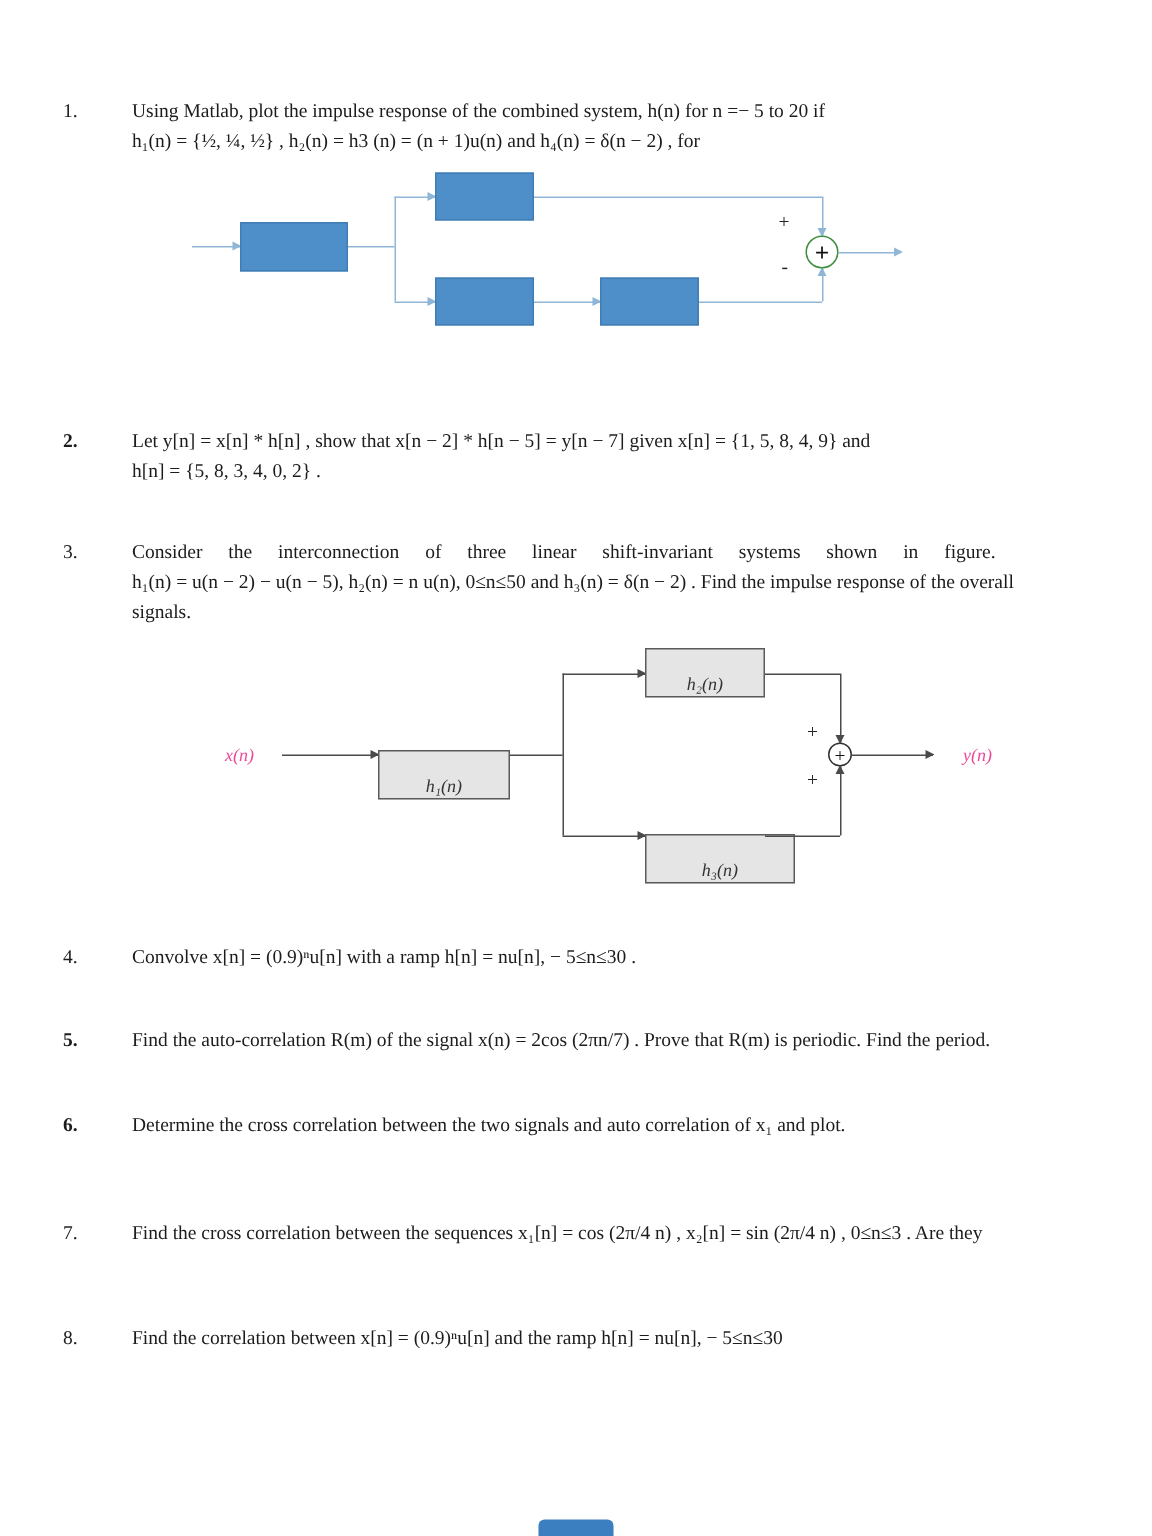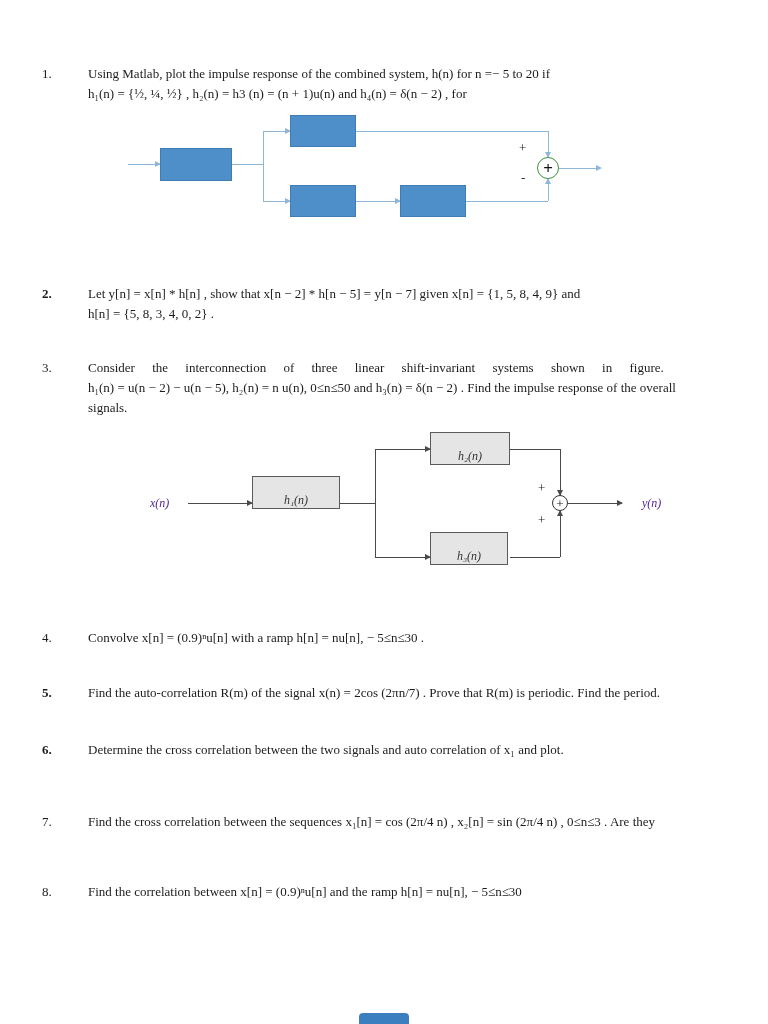--- a/index.html
+++ b/index.html
@@ -33,21 +33,21 @@
     position:absolute;left:417px;top:49px;width:22px;height:22px;border-radius:50%;
     border:1.5px solid #3f8f3f;background:#fff;display:flex;align-items:center;justify-content:center;
     font-size:17px;font-weight:bold;color:#111;box-sizing:border-box;line-height:1;
   }
   .sum2{
     position:absolute;left:402px;top:75px;width:16px;height:16px;border-radius:50%;
     border:1px solid #333;background:#fff;display:flex;align-items:center;justify-content:center;
     font-size:13px;color:#111;box-sizing:border-box;line-height:1;
   }
   .sgn{position:absolute;font-size:13px;color:#222;font-family:"Liberation Serif",serif;}
-  .mlabel{position:absolute;font-style:italic;font-size:12px;color:#4c1d95;}
+  .mlabel{position:absolute;font-style:italic;font-size:12px;color:#ec4899;}
   .page-pill{
     position:absolute;left:359px;top:1013px;width:50px;height:11px;
     background:#3b7fc0;border-radius:4px 4px 0 0;cursor:pointer;
   }
 </style>
 </head>
 <body>
 
 <div class="page">
 
@@ -114,36 +114,36 @@
       <div class="pline">signals.</div>
     </div>
   </div>
 
   <div class="diag" style="left:150px;top:420px;width:560px;height:175px;">
 
     <div class="mlabel" style="left:0px;top:76px;">x(n)</div>
     <div class="kline" style="left:38px;top:83px;width:64px;height:1px;"></div>
     <div class="arr arr-r-k" style="left:97px;top:80px;"></div>
 
-    <div class="wbox" style="left:102px;top:56px;width:88px;height:33px;">
+    <div class="wbox" style="left:102px;top:80px;width:88px;height:33px;">
       <span>h₁(n)</span>
     </div>
 
     <div class="kline" style="left:190px;top:83px;width:35px;height:1px;"></div>
     <div class="kline" style="left:225px;top:29px;width:1px;height:108px;"></div>
 
     <div class="kline" style="left:225px;top:29px;width:55px;height:1px;"></div>
     <div class="arr arr-r-k" style="left:275px;top:26px;"></div>
     <div class="wbox" style="left:280px;top:12px;width:80px;height:33px;">
       <span>h₂(n)</span>
     </div>
 
     <div class="kline" style="left:225px;top:137px;width:55px;height:1px;"></div>
     <div class="arr arr-r-k" style="left:275px;top:134px;"></div>
-    <div class="wbox" style="left:280px;top:112px;width:78px;height:33px;">
+    <div class="wbox" style="left:280px;top:136px;width:100px;height:33px;">
       <span>h₃(n)</span>
     </div>
 
     <div class="kline" style="left:360px;top:29px;width:50px;height:1px;"></div>
     <div class="kline" style="left:410px;top:29px;width:1px;height:46px;"></div>
     <div class="arr arr-d-k" style="left:407px;top:70px;"></div>
 
     <div class="kline" style="left:360px;top:137px;width:50px;height:1px;"></div>
     <div class="kline" style="left:410px;top:91px;width:1px;height:46px;"></div>
     <div class="arr arr-u-k" style="left:407px;top:90px;"></div>

